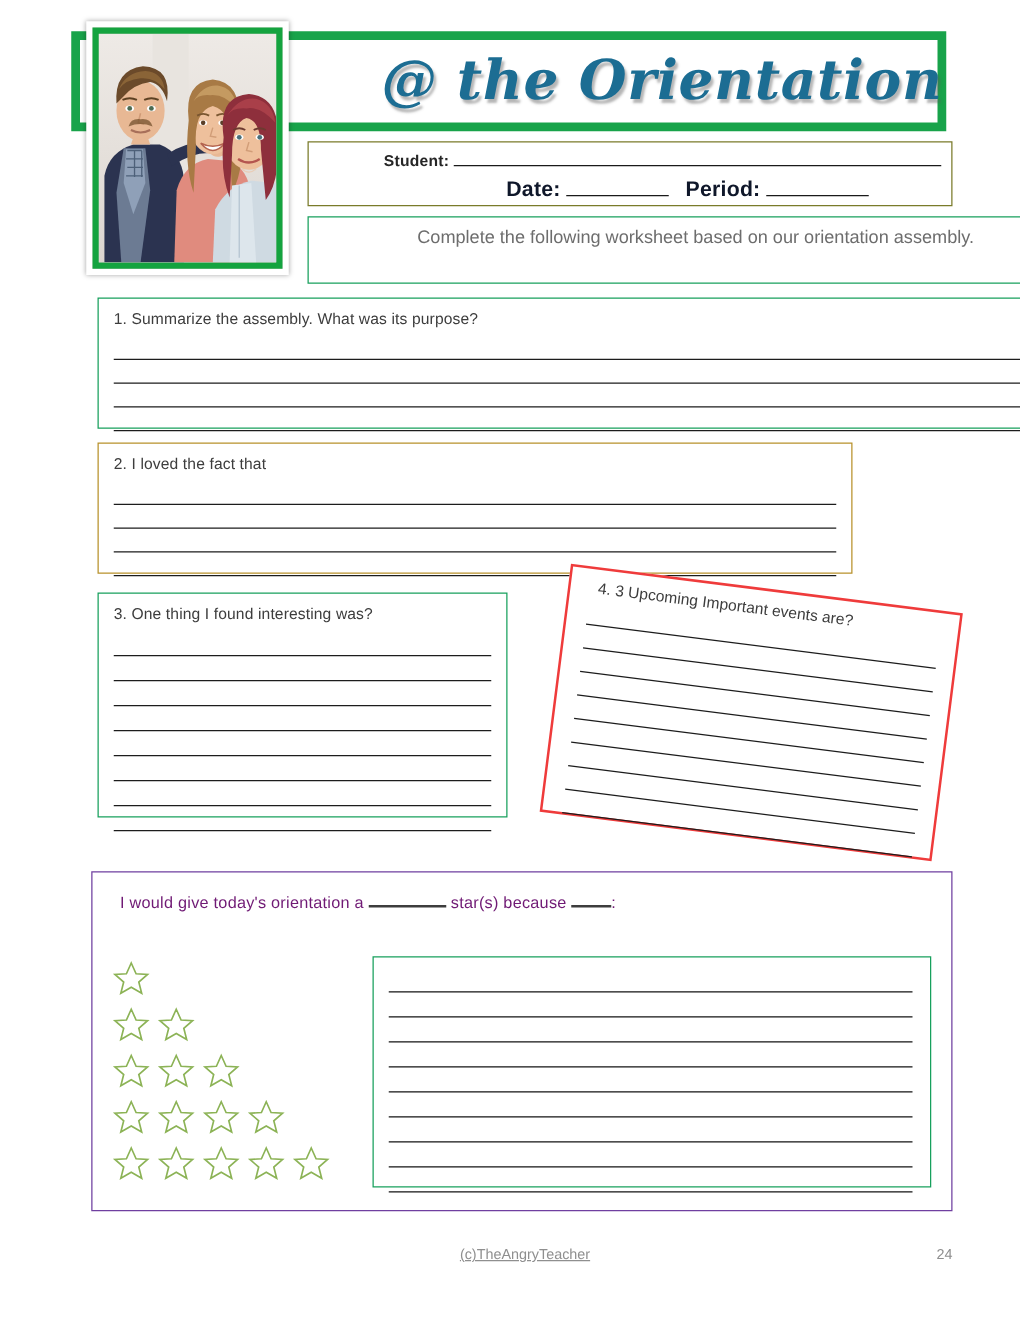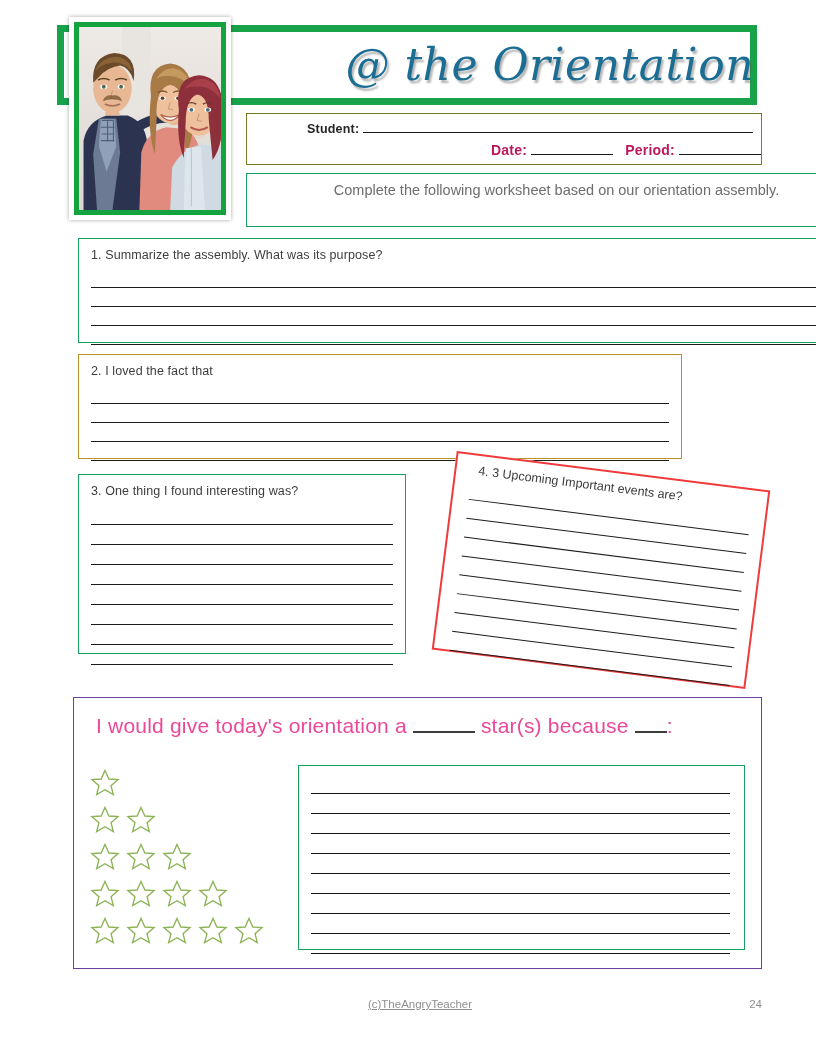--- a/index.html
+++ b/index.html
@@ -33,21 +33,21 @@
     top: 28px;
     width: 510px;
     height: 72px;
     display: flex;
     align-items: center;
     justify-content: flex-end;
     padding-right: 6px;
     box-sizing: border-box;
     font-family: "DejaVu Serif", serif;
     font-style: italic;
-    font-weight: normal;
+    font-weight: bold;
     font-size: 44px;
     letter-spacing: 0.5px;
     color: #1c6d93;
     text-shadow: 2px 3px 2px rgba(90,90,90,0.45);
     white-space: nowrap;
   }
 
   
   .photo-wrap {
     position: absolute;
@@ -86,26 +86,25 @@
   .student-box { left: 246px; top: 113px; width: 516px; height: 52px; }
   .student-row {
     font-size: 12.5px;
     font-weight: bold;
     color: #262626;
     padding: 8px 0 0 24px;
     letter-spacing: 0.2px;
   }
   .student-row .rule { display: inline-block; border-bottom: 1.2px solid #1a1a1a; vertical-align: baseline; }
   .date-row {
-    font-size: 14px;
+    font-size: 17px;
     font-weight: bold;
-    color: #be185d;
+    color: #0f172a;
     padding: 6px 0 0 122px;
     letter-spacing: 0.2px;
-    text-align: right;
   }
   .date-row .rule { display: inline-block; border-bottom: 1.2px solid #1a1a1a; }
 
   
   .instr-box { left: 246px; top: 173px; width: 621px; height: 54px; }
   .instr-text {
     font-size: 14.5px;
     color: #6d6d6d;
     text-align: center;
     line-height: 1.35;
@@ -156,22 +155,22 @@
   .q4-lines { margin-top: 4px; }
   .q4-lines .ln {
     border-bottom: 1.1px solid #1c1c1c;
     height: 18px;
     margin: 0 14px 0 16px;
   }
 
   
   .rating-box { left: 73px; top: 697px; width: 689px; height: 272px; }
   .rating-prompt {
-    font-size: 21px;
-    color: #ec4899;
+    font-size: 13px;
+    color: #701a75;
     padding: 16px 0 0 22px;
     letter-spacing: 0.2px;
     white-space: nowrap;
   }
   .rating-prompt .blank-lg { display: inline-block; width: 62px; border-bottom: 2px solid #3d3d3d; }
   .rating-prompt .blank-sm { display: inline-block; width: 32px; border-bottom: 2px solid #3d3d3d; }
 
   .stars-col {
     position: absolute;
     left: 16px;

